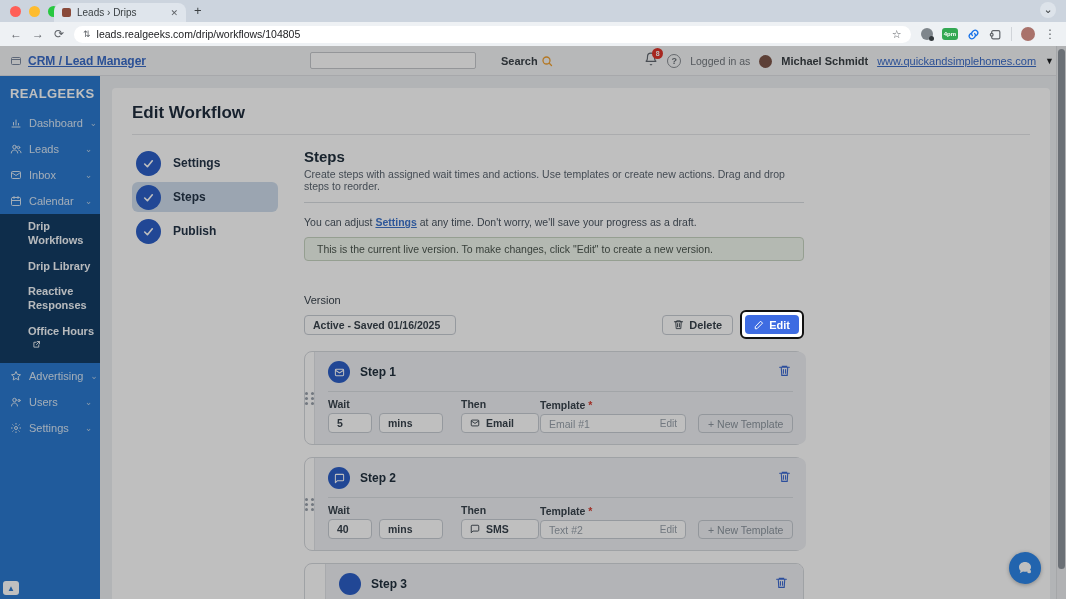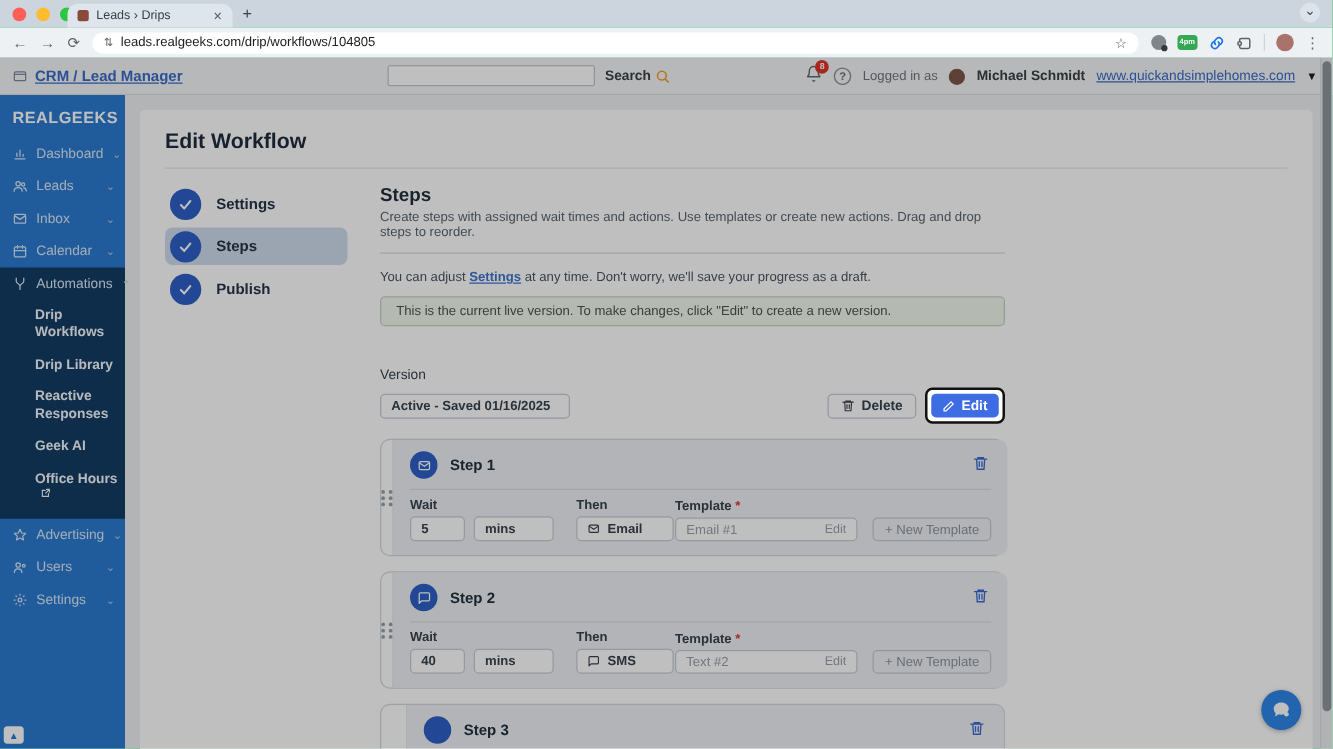--- a/index.html
+++ b/index.html
@@ -38,21 +38,21 @@
 
   
   .viewport { position: absolute; top: 46px; left: 0; right: 0; bottom: 0; background: #eef0f3; }
   .overlay { position: absolute; inset: 0; background: rgba(0,0,0,0.25); z-index: 50; }
 
   
   .crm-header { position: absolute; top: 0; left: 0; right: 0; height: 30px; background: #f5f6f7;
                 border-bottom: 1px solid #dfe1e4; }
   .crm-left { position: absolute; left: 10px; top: 0; height: 30px; display: flex; align-items: center; gap: 6px; }
   .crm-link { font-size: 12px; font-weight: 600; color: #3a6bc7; text-decoration: underline; }
-  .search-group { position: absolute; left: 310px; top: 6px; display: flex; align-items: center; gap: 8px; }
+  .search-group { position: absolute; left: 310px; top: 6px; display: flex; align-items: center; gap: 25px; }
   .search-input { width: 166px; height: 17px; border: 1px solid #c6c8cc; border-radius: 2px; background: #fff;
                   font-size: 10px; padding: 0 5px; outline: none; font-family: inherit; }
   .search-btn { display: flex; align-items: center; gap: 3px; background: none; border: none;
                 font-size: 11px; font-weight: 700; color: #3b4248; font-family: inherit; }
   .hdr-right { position: absolute; right: 12px; top: 0; height: 30px; display: flex; align-items: center; gap: 9px; }
   .bell-wrap { position: relative; }
   .badge { position: absolute; top: -4px; right: -5px; min-width: 11px; height: 11px; border-radius: 6px;
            background: #df352b; color: #fff; font-size: 7px; font-weight: 700; display: flex;
            align-items: center; justify-content: center; padding: 0 2px; }
   .helpc { width: 14px; height: 14px; border: 1.3px solid #888d93; border-radius: 50%; color: #6a7077;
@@ -265,31 +265,23 @@
       <div class="nav-item">
         <svg width="12" height="12" viewBox="0 0 24 24" fill="none" stroke="#d9e7f6" stroke-width="2" stroke-linecap="round">
             <rect x="3" y="5" width="18" height="16" rx="2"></rect>
             <path d="M8 3v4M16 3v4M3 11h18"></path>
           </svg>
         <span>Calendar</span>
         <span class="nav-chev">⌄</span>
       </div>
 
       <div class="nav-dark">
-        <div class="nav-item">
-          <svg width="12" height="12" viewBox="0 0 24 24" fill="none" stroke="#d9e7f6" stroke-width="2" stroke-linecap="round">
-              <path d="M6 3v5c0 4 6 4 6 8M18 3v5c0 4-6 4-6 8M12 16v5"></path>
-            </svg>
-          <span>Automations</span>
-          <span class="nav-chev">⌃</span>
-        </div>
         <div class="nav-child">Drip Workflows</div>
         <div class="nav-child">Drip Library</div>
         <div class="nav-child">Reactive Responses</div>
-        <div class="nav-child">Geek AI</div>
         <div class="nav-child">
           <span>Office Hours</span>
           <svg width="9" height="9" viewBox="0 0 24 24" fill="none" stroke="#f4f8fc" stroke-width="2.4" stroke-linecap="round" style="margin-left:4px">
               <path d="M14 4h6v6M20 4l-8 8"></path>
               <path d="M18 13v6H5V6h6"></path>
             </svg>
         </div>
       </div>
 
       <div class="nav-item">

